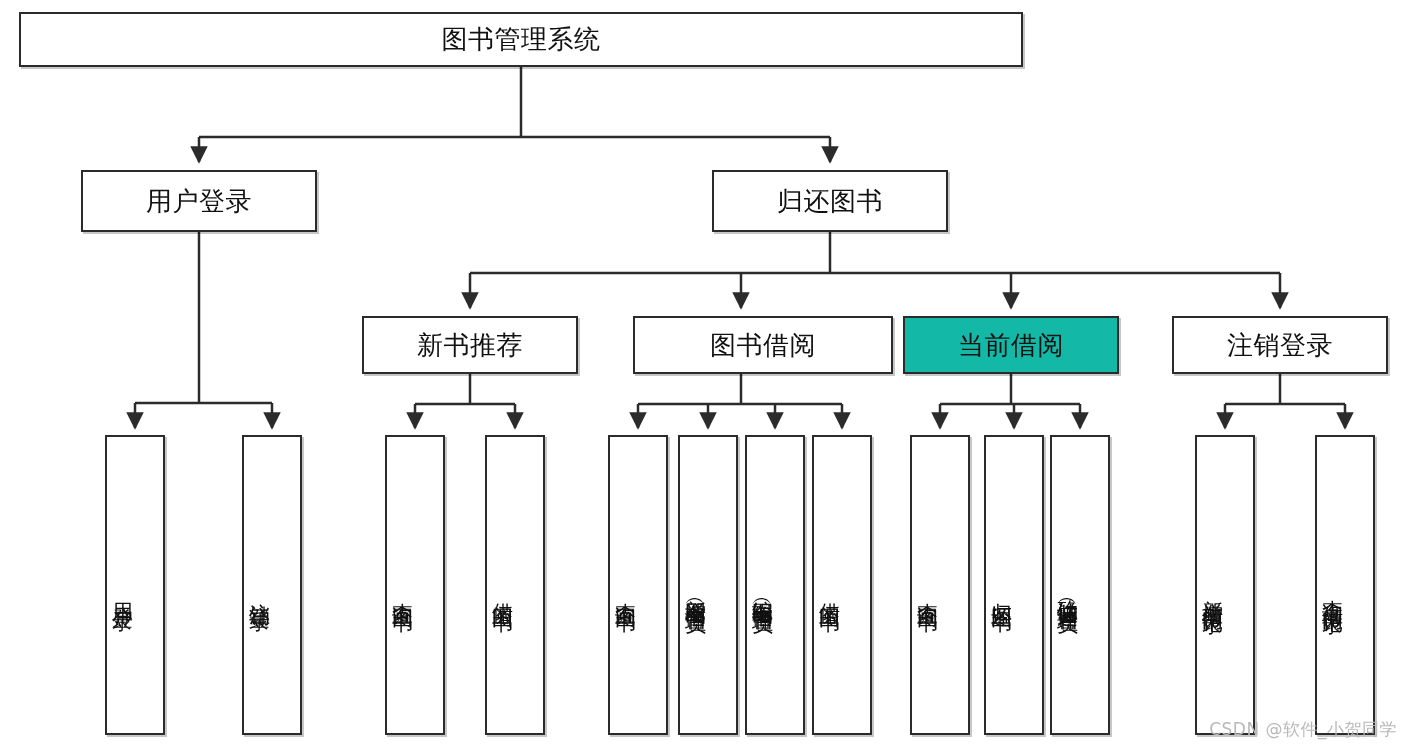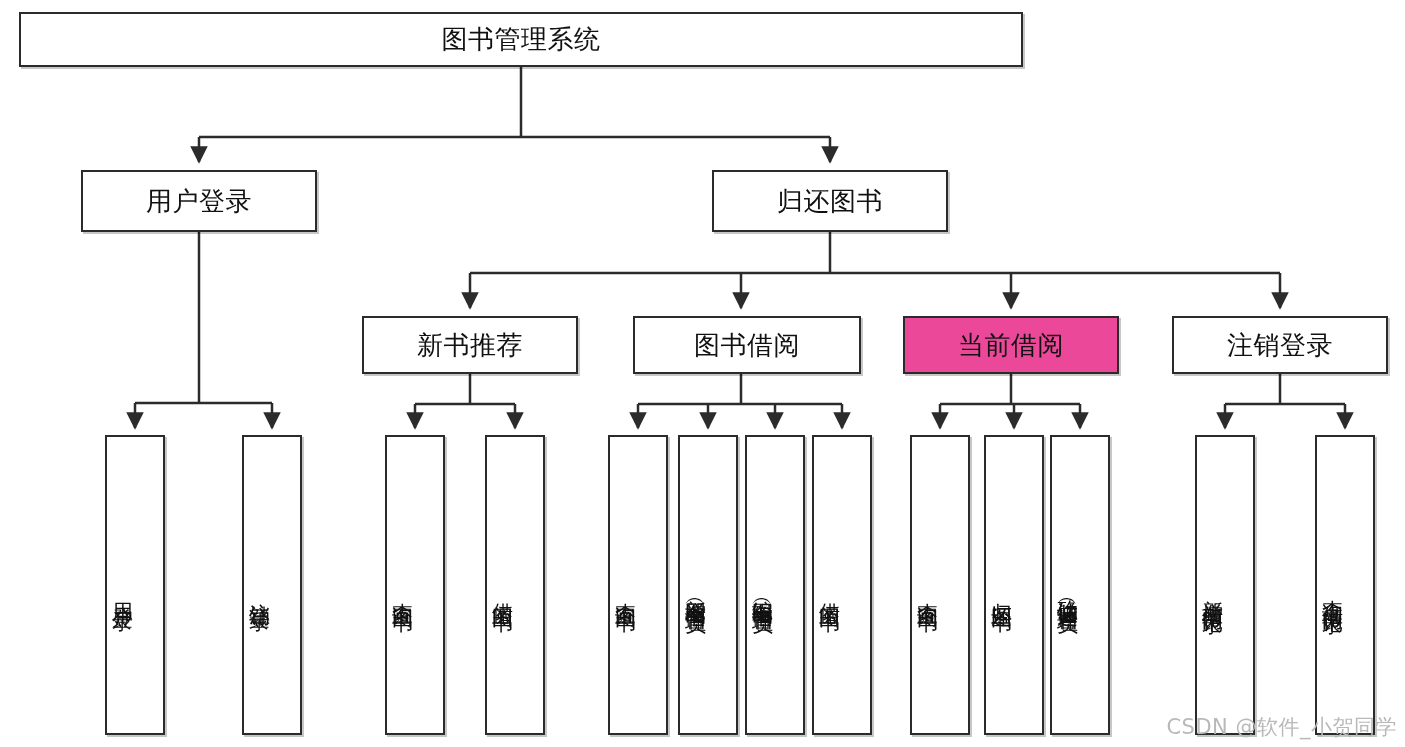--- a/index.html
+++ b/index.html
@@ -59,21 +59,21 @@
     white-space: pre;
     text-align: left;
   }
   .node.vertical.tall-text .label {
     letter-spacing: 2px;
   }
   .watermark {
     position: absolute;
     right: 8px;
     bottom: 6px;
-    font-size: 21px;
+    font-size: 17px;
     color: #b9b9b9;
     letter-spacing: 0.5px;
     z-index: 5;
     white-space: nowrap;
   }
 </style>
 </head>
 <body>
 
 <div id="canvas">
@@ -135,24 +135,24 @@
   <div class="node" style="left: 81px; top: 170px; width: 236px; height: 62px; border-color: rgb(43, 43, 43); background: rgb(255, 255, 255); color: rgb(17, 17, 17);">
     <span class="label">用户登录</span>
   </div>
   <div class="node" style="left: 712px; top: 170px; width: 236px; height: 62px; border-color: rgb(43, 43, 43); background: rgb(255, 255, 255); color: rgb(17, 17, 17);">
     <span class="label">归还图书</span>
   </div>
 
   <div class="node" style="left: 362px; top: 316px; width: 216px; height: 58px; border-color: rgb(43, 43, 43); background: rgb(255, 255, 255); color: rgb(17, 17, 17); justify-content: center;">
     <span class="label">新书推荐</span>
   </div>
-  <div class="node" style="left: 633px; top: 316px; width: 228px; height: 58px; border-color: rgb(43, 43, 43); background: rgb(255, 255, 255); color: rgb(17, 17, 17);">
+  <div class="node" style="left: 633px; top: 316px; width: 260px; height: 58px; border-color: rgb(43, 43, 43); background: rgb(255, 255, 255); color: rgb(17, 17, 17);">
     <span class="label">图书借阅</span>
   </div>
-  <div class="node" style="left: 903px; top: 316px; width: 216px; height: 58px; border-color: rgb(43, 43, 43); background: #ec4899; color: rgb(17, 17, 17);">
+  <div class="node" style="left: 903px; top: 316px; width: 216px; height: 58px; border-color: rgb(43, 43, 43); background: #14b8a6; color: rgb(17, 17, 17);">
     <span class="label">当前借阅</span>
   </div>
   <div class="node" style="left: 1172px; top: 316px; width: 216px; height: 58px; border-color: rgb(43, 43, 43); background: rgb(255, 255, 255); color: rgb(17, 17, 17);">
     <span class="label">注销登录</span>
   </div>
 
   <div class="node vertical" style="left: 105px; top: 435px; width: 60px; height: 300px; border-color: rgb(43, 43, 43); background: rgb(255, 255, 255); color: rgb(17, 17, 17);">
     <span class="label">用户登录</span>
   </div>
   <div class="node vertical" style="left: 242px; top: 435px; width: 60px; height: 300px; border-color: rgb(43, 43, 43); background: rgb(255, 255, 255); color: rgb(17, 17, 17);">

